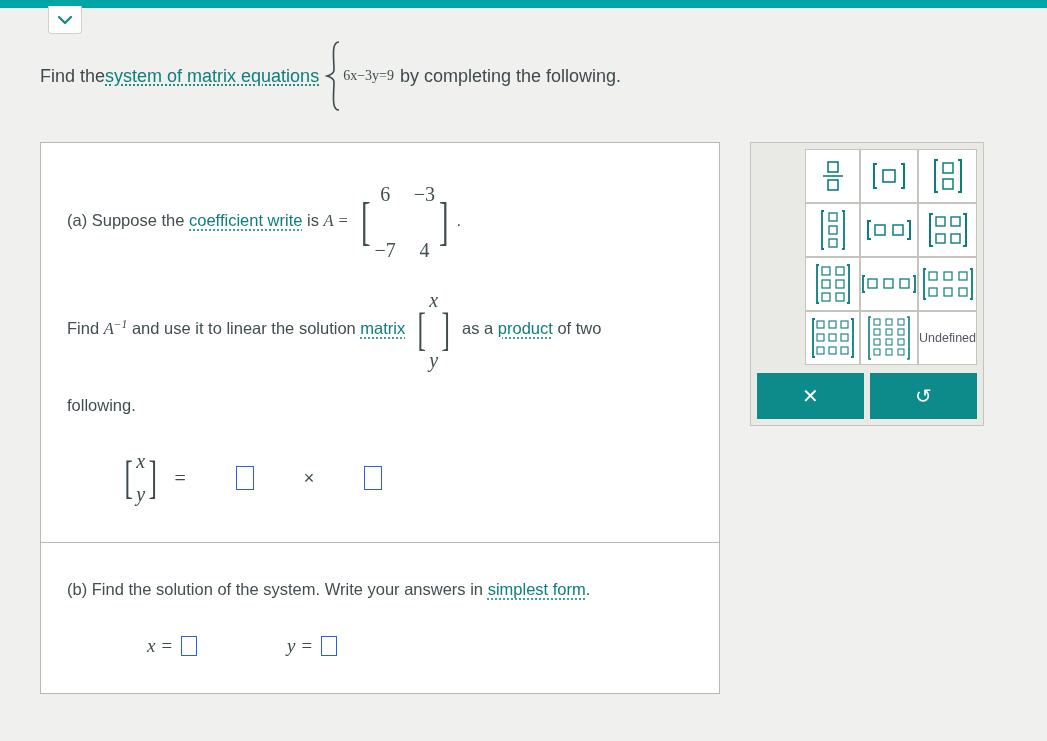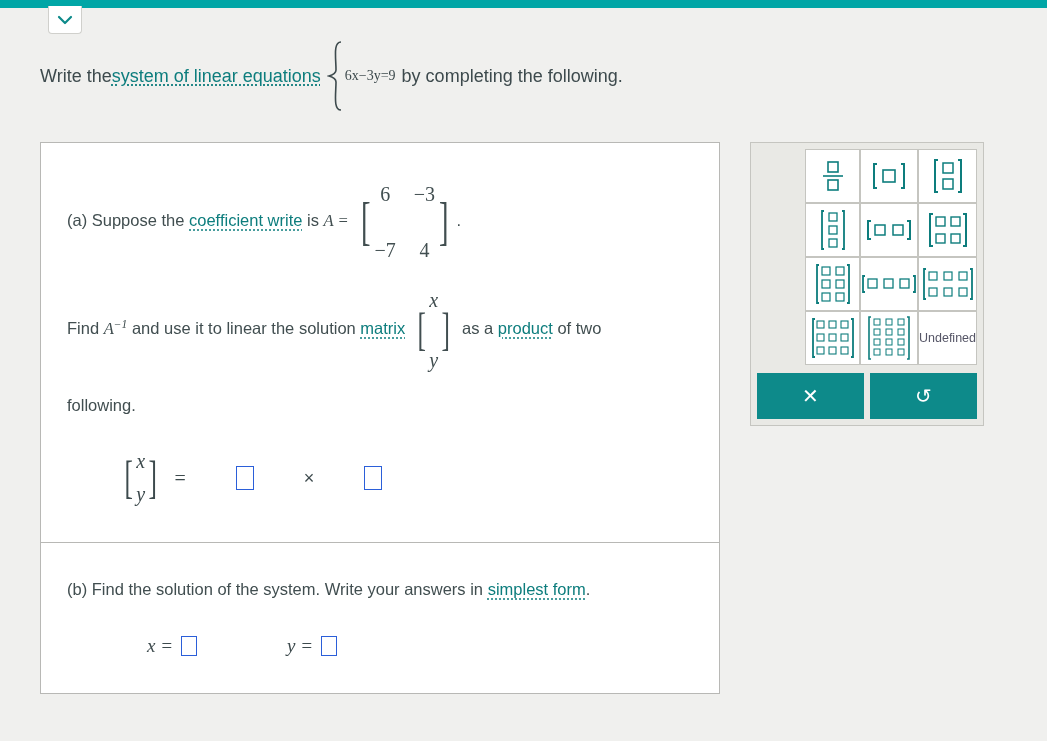--- a/index.html
+++ b/index.html
@@ -200,22 +200,22 @@
 
 <div class="collapse-btn">
   <svg viewBox="0 0 16 16">
     <path d="M2 5 L8 11 L14 5" fill="none" stroke="#0d8a8a" stroke-width="2.2" stroke-linecap="round" stroke-linejoin="round"></path>
   </svg>
 </div>
 
 <div class="content">
 
   <div class="prompt-line">
-    <span>Write the </span>
-    <span class="link">system of linear equations</span>
+    <span>Find the </span>
+    <span class="link">system of matrix equations</span>
     <span class="brace-sys">
       <svg viewBox="0 0 18 72">
         <path d="M14 2 C6 2 9 18 9 30 C9 34 2 36 2 36 C2 36 9 38 9 42 C9 54 6 70 14 70" fill="none" stroke="#3d4a4d" stroke-width="1.6"></path>
       </svg>
       <span class="sys-eqs">
         <span>6x−3y=9</span>
       </span>
     </span>
     <span> by completing the following.</span>
   </div>

